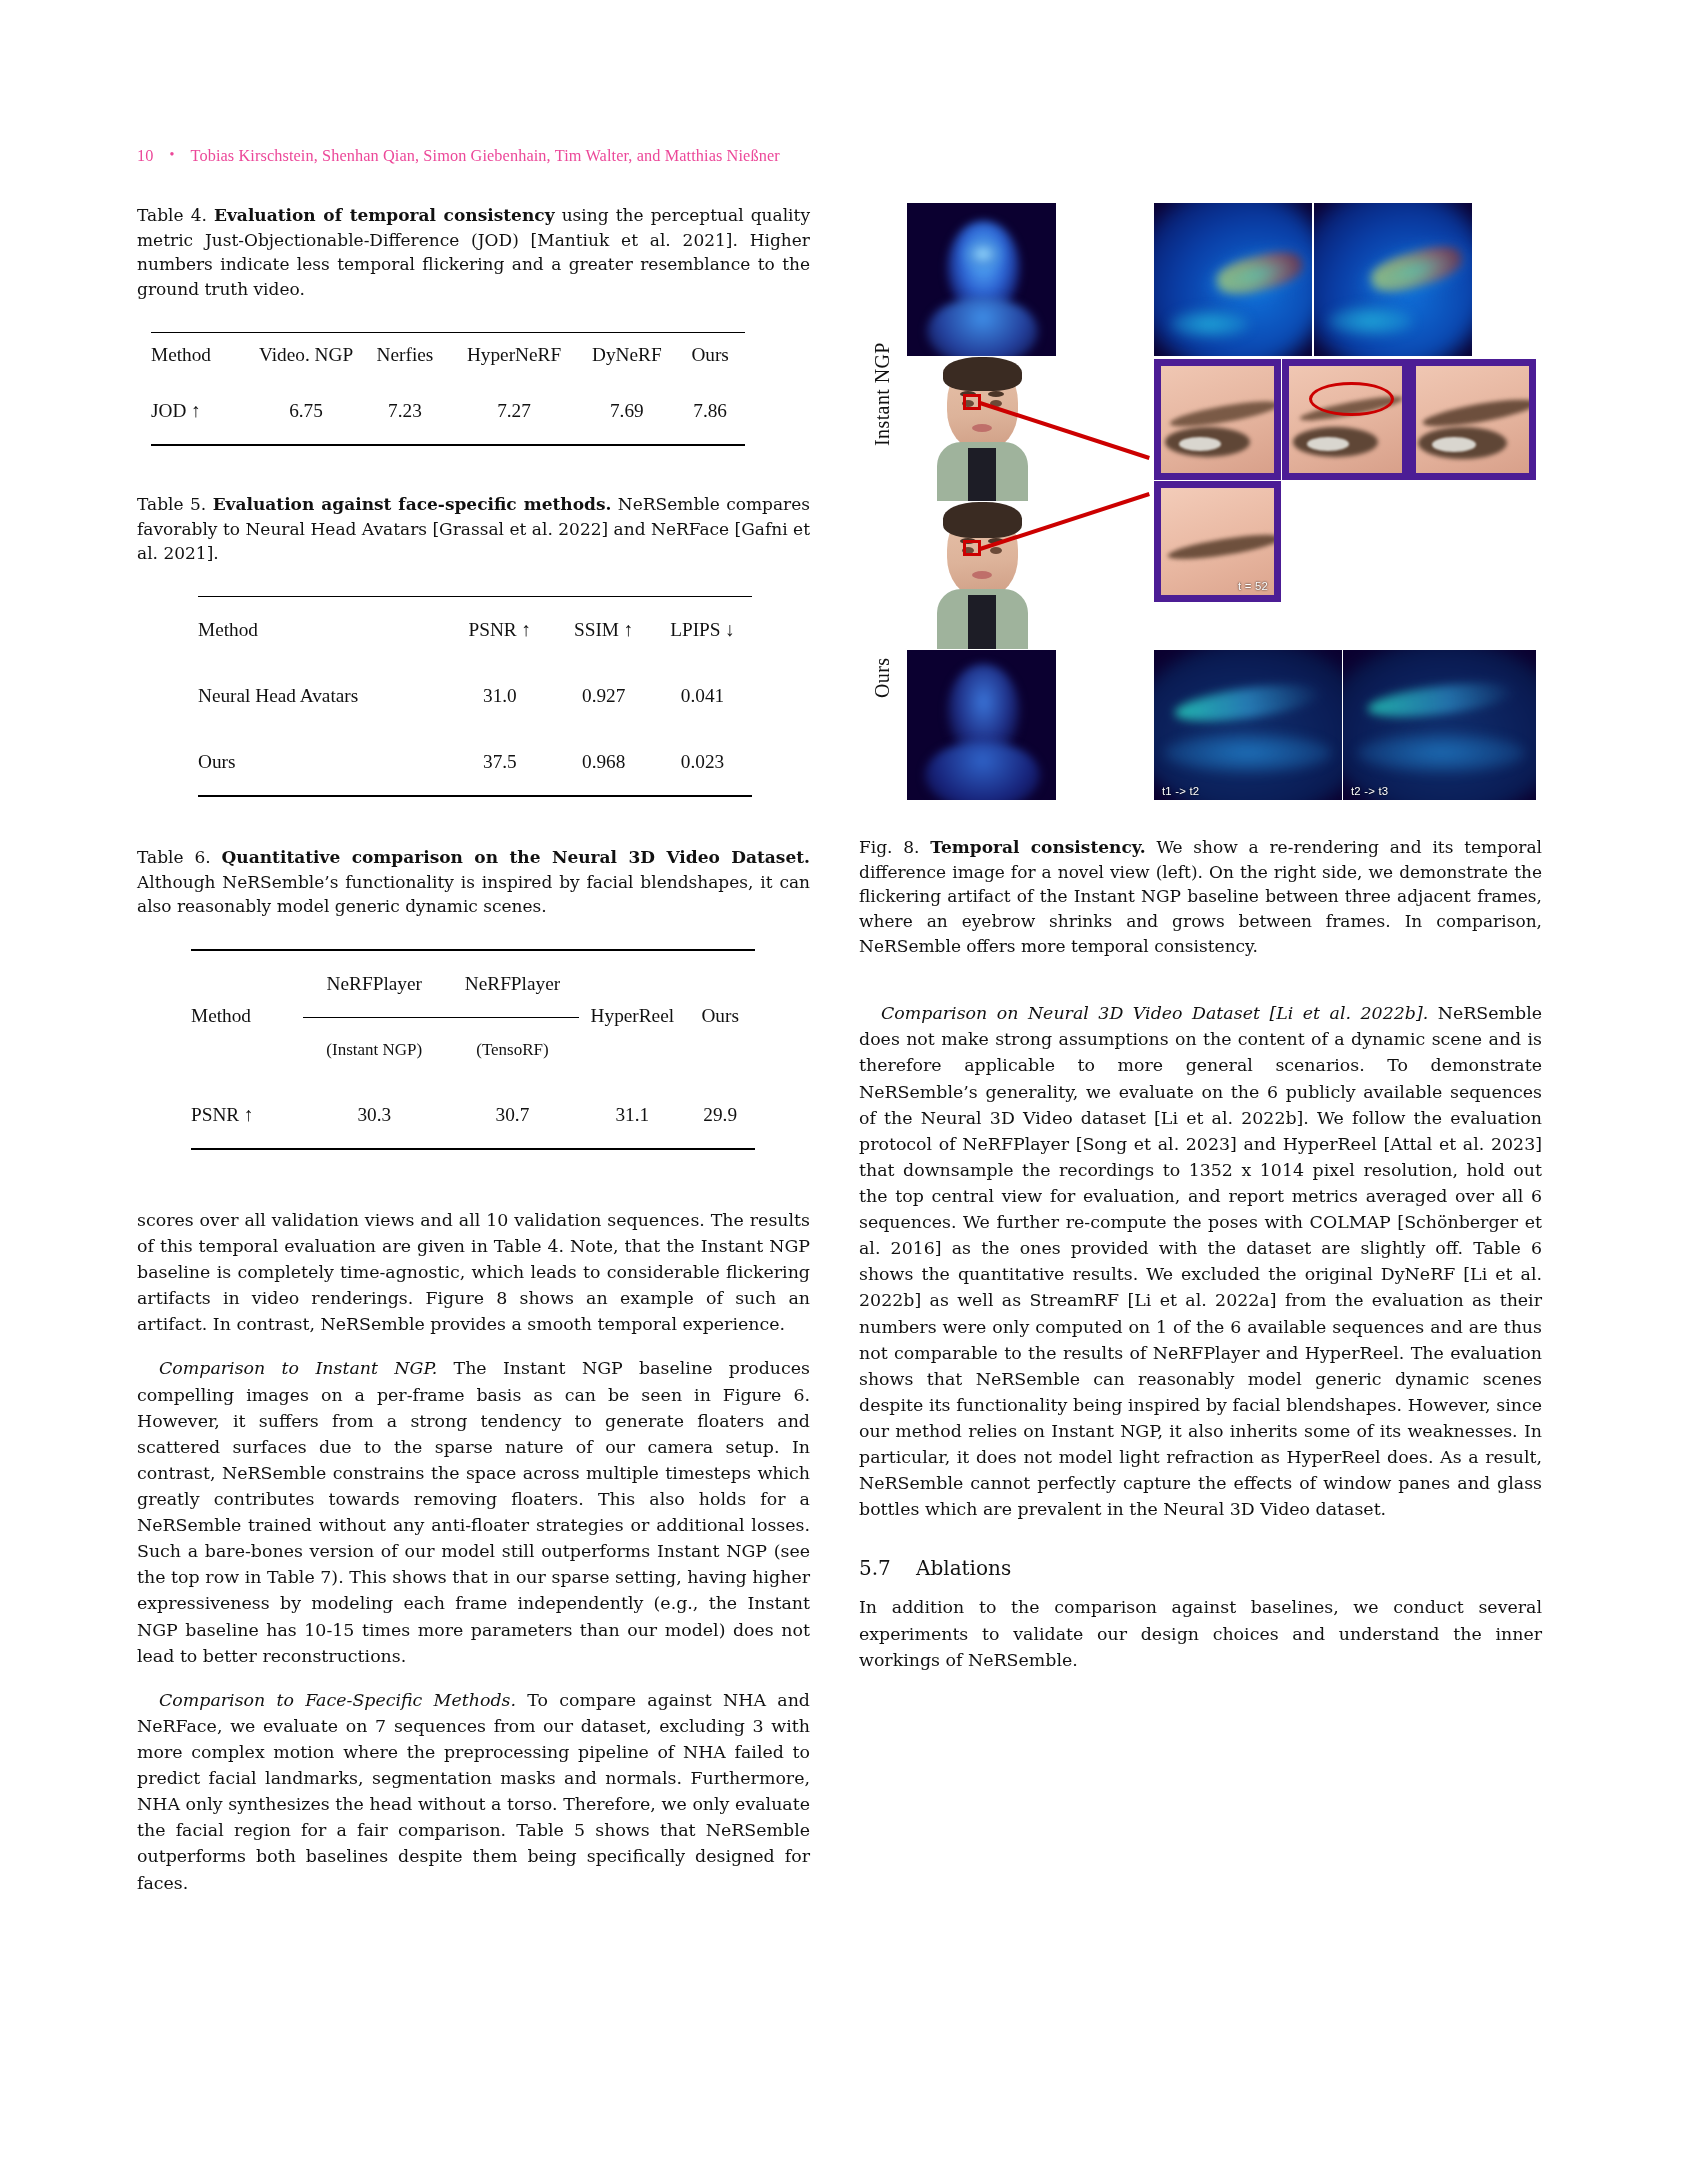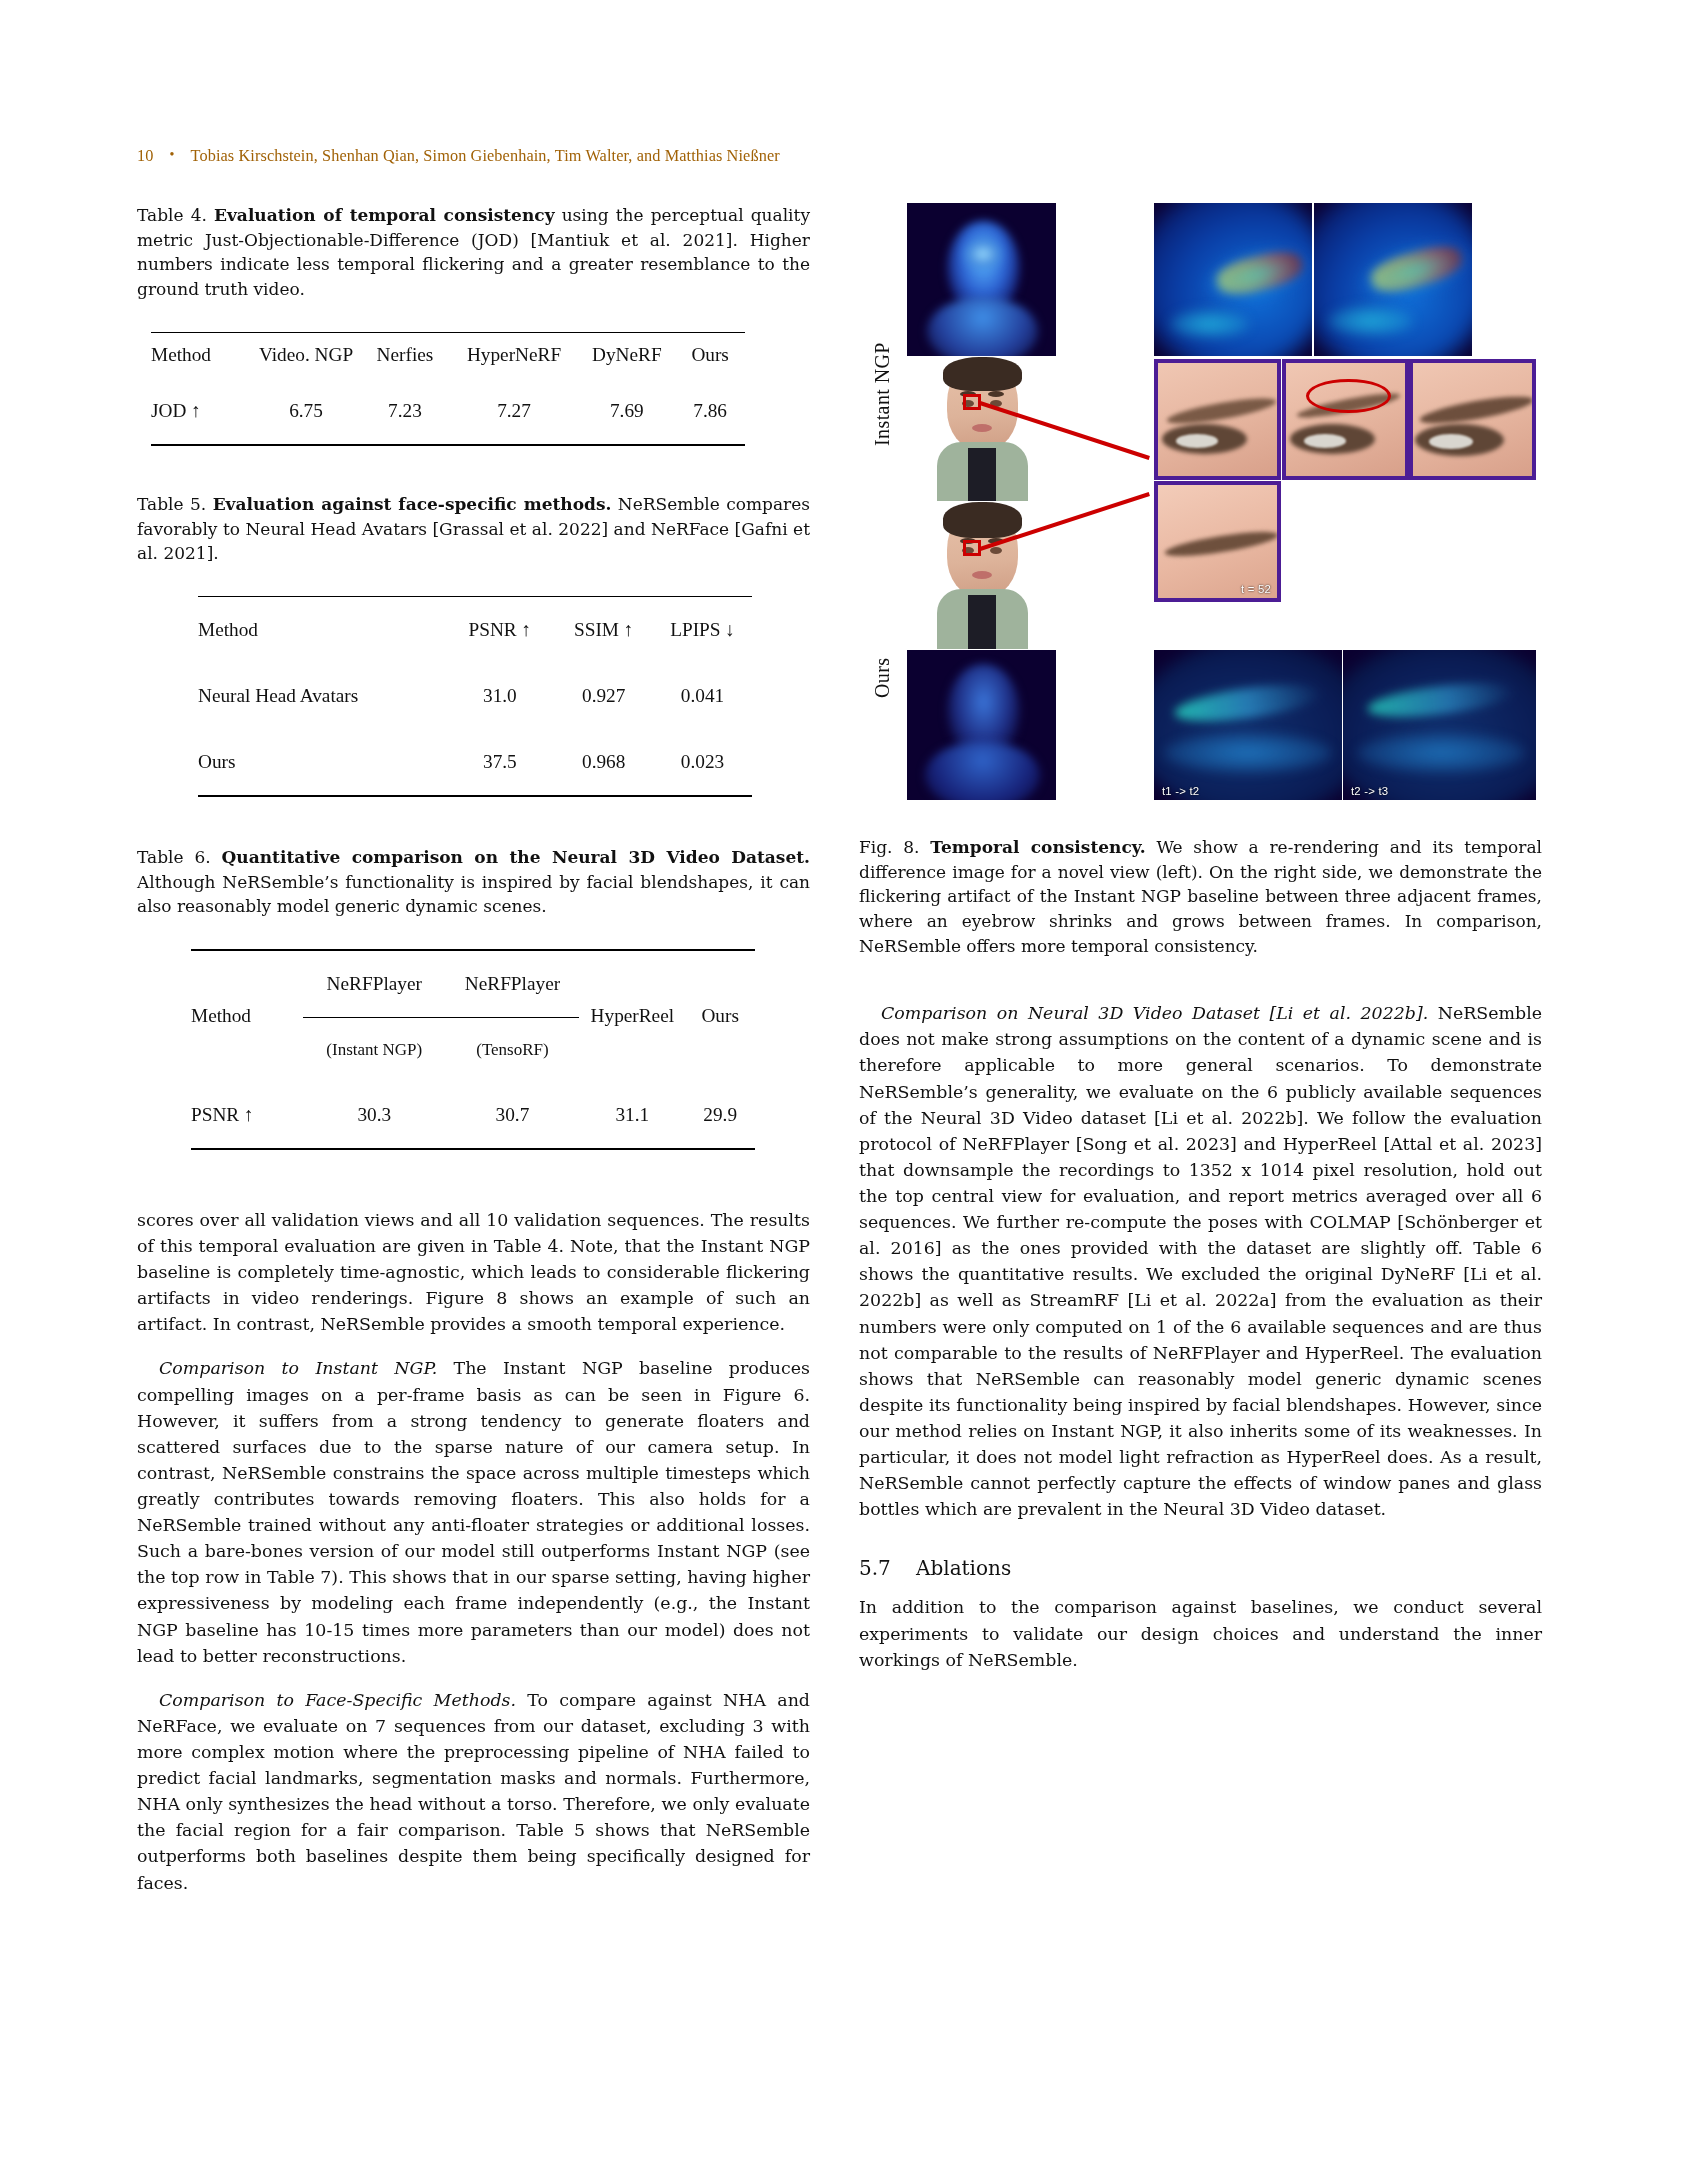--- a/index.html
+++ b/index.html
@@ -21,21 +21,21 @@
   }
 
   
   .running-head {
     position: absolute;
     left: 137px;
     top: 146px;
     font-size: 16.3px;
     letter-spacing: 0.1px;
     white-space: nowrap;
-    color: #a16207;
+    color: #ec4899;
   }
   .running-head .pagenum { margin-right: 16px; }
   .running-head .bullet { margin-right: 16px; font-size: 14px; vertical-align: 2px; }
 
   
   .col-left {
     position: absolute;
     left: 137px;
     top: 203px;
     width: 673px;
@@ -142,21 +142,21 @@
   }
   .portrait {
     position: absolute;
     background: #ffffff;
     overflow: hidden;
   }
   .zoomcell {
     position: absolute;
     overflow: hidden;
     background: #7f1d1d;
-    border: 4px solid #4c1d95;
+    border: 7px solid #4c1d95;
   }
   .tlabel {
     position: absolute;
     color: #ffffff;
     font-size: 11.4px;
     font-family: "Liberation Sans", sans-serif;
     right: 6px;
     bottom: 3px;
     text-shadow: 0 0 2px #000;
     letter-spacing: 0.2px;

